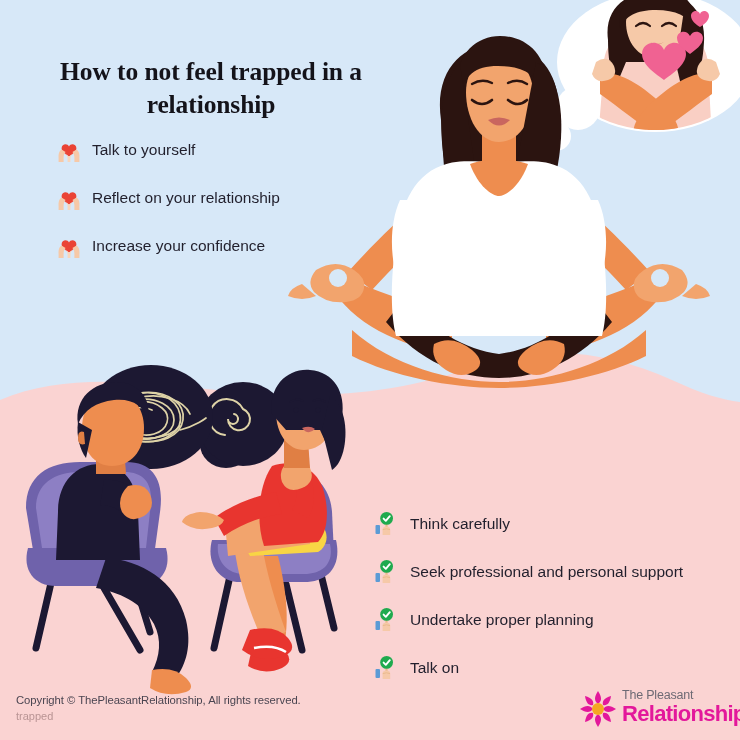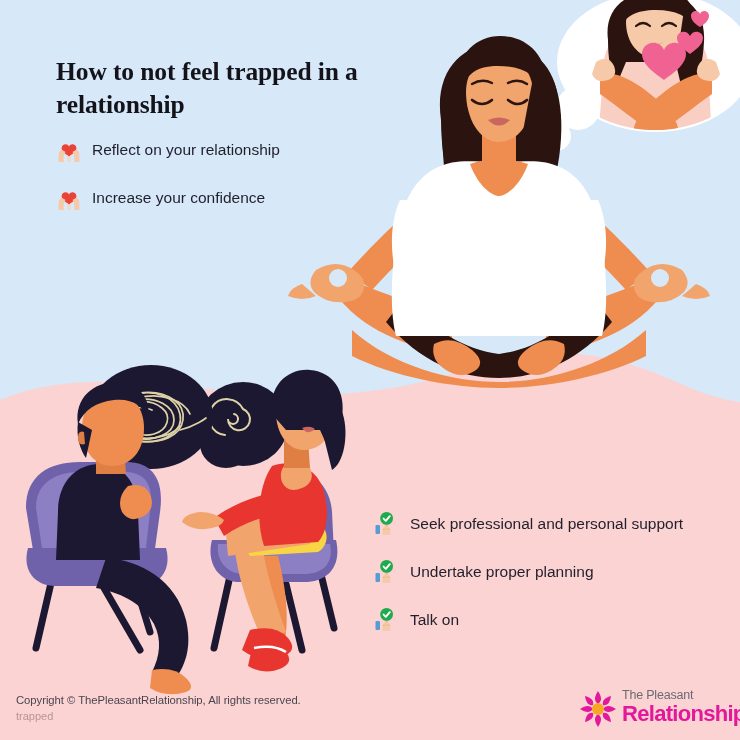--- a/index.html
+++ b/index.html
@@ -22,20 +22,21 @@
     height: 740px;
   }
   
   .heading {
     position: absolute;
     font-family: "Liberation Serif", serif;
     font-weight: bold;
     color: #14131a;
     letter-spacing: -0.1px;
     line-height: 1.28;
+    text-align: center;
   }
   #heading-top {
     left: 56px;
     top: 56px;
     width: 310px;
     font-size: 25.5px;
   }
   #heading-bottom {
     left: 374px;
     top: 430px;
@@ -340,58 +341,87 @@
     <path d="M290,402 q7,-4 13,-1" stroke="#1c1832" stroke-width="1.8" fill="none" stroke-linecap="round"></path>
     <path d="M313,401 q7,-3 12,1" stroke="#1c1832" stroke-width="1.8" fill="none" stroke-linecap="round"></path>
 
     <path d="M302,428 q8,-3 13,1 q-7,7 -13,-1 Z" fill="#c9665f"></path>
   </svg>
 
   <div class="heading" id="heading-top">How to not feel trapped in a relationship</div>
 
   <div class="bullet-list" id="list-top">
 
-
     <div class="bullet-item">
       <span class="bullet-icon">
         <svg viewBox="0 0 26 26" width="26" height="26" xmlns="http://www.w3.org/2000/svg">
           <path d="M13,9.6 C11.4,5.6 5.6,7 5.6,11.2 C5.6,14.6 10.2,17.6 13,19.4
                    C15.8,17.6 20.4,14.6 20.4,11.2 C20.4,7 14.6,5.6 13,9.6 Z" fill="#ea4335"></path>
           <path d="M5.4,12.6 C3,14.2 2.2,17.4 2.6,21.2 L2.6,25 L7.6,25 L7.6,21
                    C7.6,18 8.4,16.2 9.6,15 Z" fill="#f6c9a8"></path>
           <path d="M20.6,12.6 C23,14.2 23.8,17.4 23.4,21.2 L23.4,25 L18.4,25 L18.4,21
                    C18.4,18 17.6,16.2 16.4,15 Z" fill="#f6c9a8"></path>
           <path d="M9.2,16 C10.8,17.6 11.6,19.6 11.6,22 L11.6,25 L14.4,25 L14.4,22
                    C14.4,19.6 15.2,17.6 16.8,16 L13,19.8 Z" fill="#f9d6bb"></path>
         </svg>
       </span>
-      <span class="bullet-label">Reflect on your relationship</span>
-    </div>
-
+      <span class="bullet-label">Talk to yourself</span>
+    </div>
 
     <div class="bullet-item">
       <span class="bullet-icon">
         <svg viewBox="0 0 26 26" width="26" height="26" xmlns="http://www.w3.org/2000/svg">
           <path d="M13,9.6 C11.4,5.6 5.6,7 5.6,11.2 C5.6,14.6 10.2,17.6 13,19.4
                    C15.8,17.6 20.4,14.6 20.4,11.2 C20.4,7 14.6,5.6 13,9.6 Z" fill="#ea4335"></path>
           <path d="M5.4,12.6 C3,14.2 2.2,17.4 2.6,21.2 L2.6,25 L7.6,25 L7.6,21
                    C7.6,18 8.4,16.2 9.6,15 Z" fill="#f6c9a8"></path>
           <path d="M20.6,12.6 C23,14.2 23.8,17.4 23.4,21.2 L23.4,25 L18.4,25 L18.4,21
                    C18.4,18 17.6,16.2 16.4,15 Z" fill="#f6c9a8"></path>
           <path d="M9.2,16 C10.8,17.6 11.6,19.6 11.6,22 L11.6,25 L14.4,25 L14.4,22
                    C14.4,19.6 15.2,17.6 16.8,16 L13,19.8 Z" fill="#f9d6bb"></path>
         </svg>
       </span>
+      <span class="bullet-label">Reflect on your relationship</span>
+    </div>
+
+
+    <div class="bullet-item">
+      <span class="bullet-icon">
+        <svg viewBox="0 0 26 26" width="26" height="26" xmlns="http://www.w3.org/2000/svg">
+          <path d="M13,9.6 C11.4,5.6 5.6,7 5.6,11.2 C5.6,14.6 10.2,17.6 13,19.4
+                   C15.8,17.6 20.4,14.6 20.4,11.2 C20.4,7 14.6,5.6 13,9.6 Z" fill="#ea4335"></path>
+          <path d="M5.4,12.6 C3,14.2 2.2,17.4 2.6,21.2 L2.6,25 L7.6,25 L7.6,21
+                   C7.6,18 8.4,16.2 9.6,15 Z" fill="#f6c9a8"></path>
+          <path d="M20.6,12.6 C23,14.2 23.8,17.4 23.4,21.2 L23.4,25 L18.4,25 L18.4,21
+                   C18.4,18 17.6,16.2 16.4,15 Z" fill="#f6c9a8"></path>
+          <path d="M9.2,16 C10.8,17.6 11.6,19.6 11.6,22 L11.6,25 L14.4,25 L14.4,22
+                   C14.4,19.6 15.2,17.6 16.8,16 L13,19.8 Z" fill="#f9d6bb"></path>
+        </svg>
+      </span>
       <span class="bullet-label">Increase your confidence</span>
     </div>
   </div>
 
 
   <div class="bullet-list" id="list-bottom">
 
+    <div class="bullet-item">
+      <span class="bullet-icon">
+        <svg viewBox="0 0 26 26" width="26" height="26" xmlns="http://www.w3.org/2000/svg">
+          <rect x="1.5" y="14" width="4.5" height="9" rx="1" fill="#5b9bd5"></rect>
+          <rect x="11.4" y="12" width="2.2" height="9" fill="#e8b88a"></rect>
+          <circle cx="12.6" cy="7.4" r="6.4" fill="#1faa4e"></circle>
+          <path d="M9.6,7.6 L11.8,9.8 L15.8,5.2" stroke="#ffffff" stroke-width="1.9" fill="none" stroke-linecap="round" stroke-linejoin="round"></path>
+          <path d="M8.6,18.4 C8.6,16.6 10,15.6 12.4,15.6 C14.8,15.6 16.2,16.6 16.2,18.4
+                   L16.2,24 L8.6,24 Z" fill="#f6c9a8"></path>
+          <path d="M8.8,18.6 q3.6,-1.6 7.2,0" stroke="#e8b88a" stroke-width="0.9" fill="none"></path>
+        </svg>
+      </span>
+      <span class="bullet-label">Think carefully</span>
+    </div>
 
     <div class="bullet-item">
       <span class="bullet-icon">
         <svg viewBox="0 0 26 26" width="26" height="26" xmlns="http://www.w3.org/2000/svg">
           <rect x="1.5" y="14" width="4.5" height="9" rx="1" fill="#5b9bd5"></rect>
           <rect x="11.4" y="12" width="2.2" height="9" fill="#e8b88a"></rect>
           <circle cx="12.6" cy="7.4" r="6.4" fill="#1faa4e"></circle>
           <path d="M9.6,7.6 L11.8,9.8 L15.8,5.2" stroke="#ffffff" stroke-width="1.9" fill="none" stroke-linecap="round" stroke-linejoin="round"></path>
           <path d="M8.6,18.4 C8.6,16.6 10,15.6 12.4,15.6 C14.8,15.6 16.2,16.6 16.2,18.4
                    L16.2,24 L8.6,24 Z" fill="#f6c9a8"></path>

